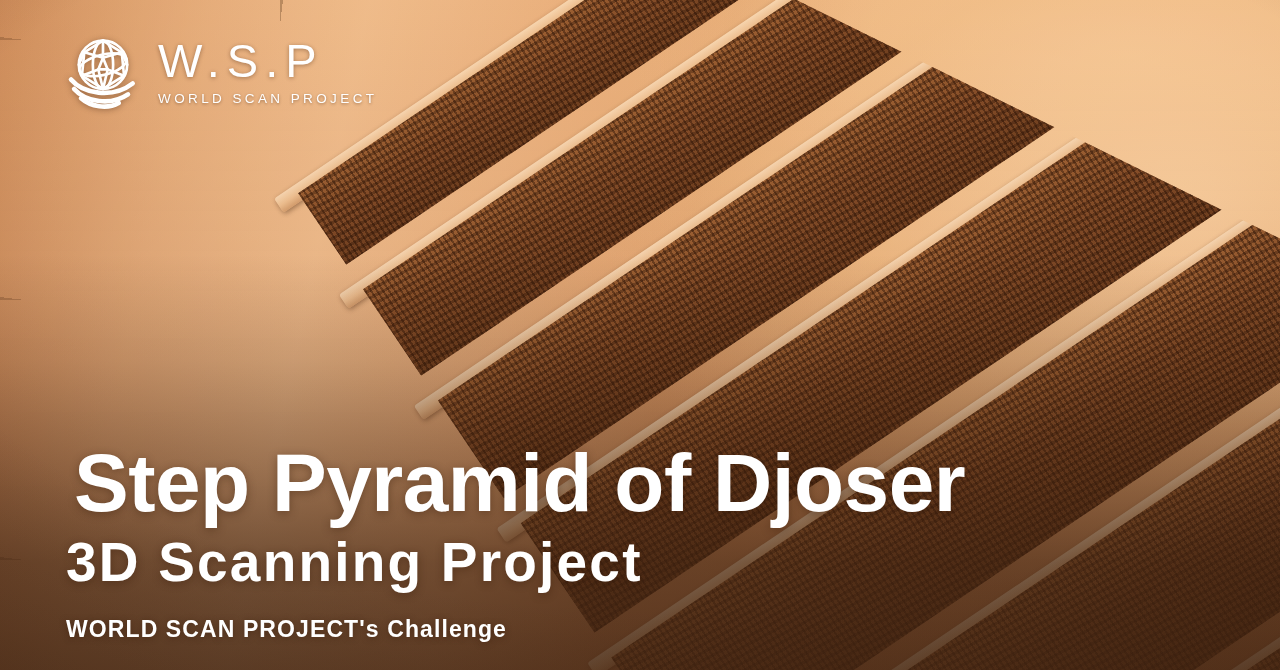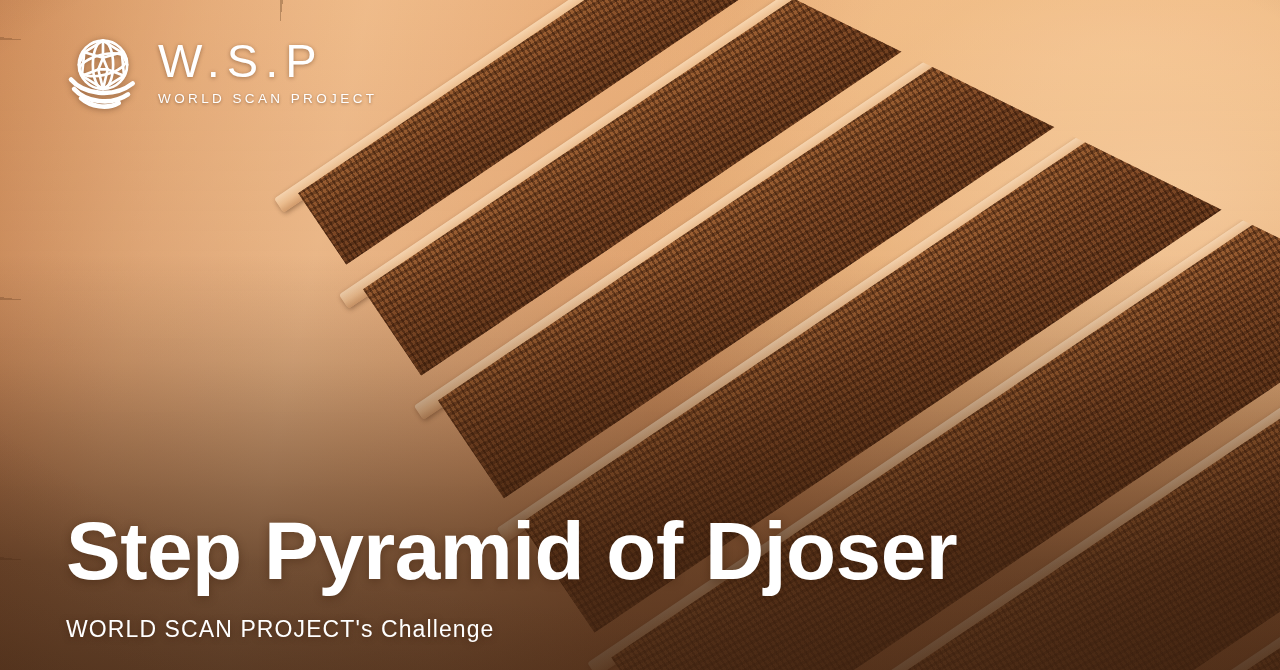--- a/index.html
+++ b/index.html
@@ -205,39 +205,39 @@
     left: 66px;
     bottom: 28px;
     width: 1140px;
   }
   #project-title {
     color: #ffffff;
     font-size: 82px;
     line-height: 1.02;
     font-weight: 700;
     letter-spacing: -0.5px;
-    margin: 0;
+    margin: 8px;
     white-space: nowrap;
     text-shadow: 0 2px 10px rgba(52,24,8,0.40);
   }
   #project-subtitle {
     color: #ffffff;
     font-size: 55px;
     line-height: 1.10;
     font-weight: 700;
     letter-spacing: 2.2px;
     margin: 4px 0 0 0;
     white-space: nowrap;
     text-shadow: 0 2px 9px rgba(52,24,8,0.42);
   }
   #project-tagline {
     color: #ffffff;
     font-size: 23px;
     line-height: 1.1;
-    font-weight: 400;
+    font-weight: 700;
     letter-spacing: 1.1px;
     margin: 24px 0 0 0;
     white-space: nowrap;
     text-shadow: 0 1px 6px rgba(52,24,8,0.50);
   }
 </style>
 </head>
 <body>
 
 <div id="thumbnail">
@@ -309,17 +309,18 @@
       </svg>
 
       <div id="brand-wordmark">
         <span id="brand-initials">W.S.P</span>
         <span id="brand-fullname">WORLD SCAN PROJECT</span>
       </div>
     </div>
 
     <div id="headline-block">
       <h1 id="project-title">Step Pyramid of Djoser</h1>
+      <h2 id="project-subtitle">3D Scanning Project</h2>
       <p id="project-tagline">WORLD SCAN PROJECT's Challenge</p>
     </div>
 
   </div>
 </div>
 
 </body></html>

